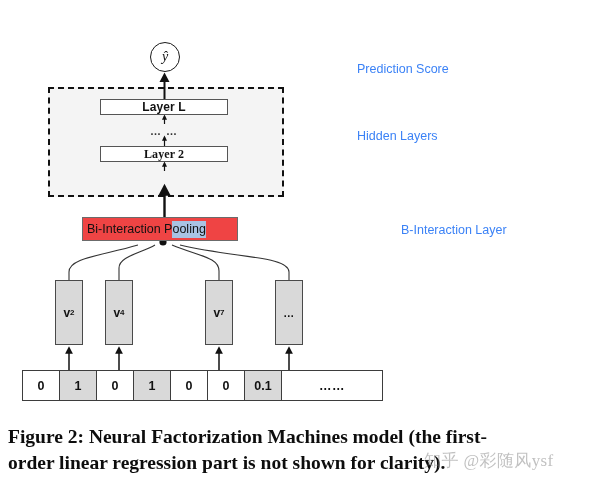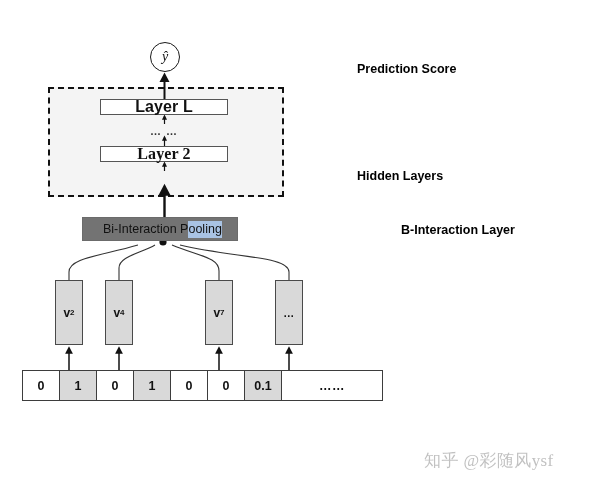--- a/index.html
+++ b/index.html
@@ -55,21 +55,21 @@
 
   
   .layer-box {
     width: 128px; height: 16px;
     left: 100px;
     border: 1.2px solid #555555;
     background: #ffffff;
     display: flex;
     align-items: center;
     justify-content: center;
-    font-size: 16px;
+    font-size: 12px;
     font-weight: bold;
     color: #111111;
     letter-spacing: .1px;
     z-index: 4;
   }
   #layer-L { top: 99px; }
   #layer-2 { top: 146px; font-family: Liberation Serif, serif; }
   #layer-1 { top: 171px; }
 
   .layer-ellipsis {
@@ -83,24 +83,24 @@
     color: #333333;
     letter-spacing: 1px;
     z-index: 4;
   }
 
   
   .pooling-box {
     left: 82px; top: 217px;
     width: 156px; height: 24px;
     border: 1.2px solid #6b6b6b;
-    background: #737373;
-    display: flex;
-    align-items: center;
-    padding-left: 20px;
+    background: #ef4444;
+    display: flex;
+    align-items: center;
+    padding-left: 4px;
     font-size: 12.5px;
     color: #111111;
     white-space: nowrap;
     z-index: 5;
   }
   .pooling-box .sel {
     background: #a9c3e4;
     color: #111111;
     padding: 1px 0 2px 0;
   }
@@ -147,27 +147,27 @@
     color: #111111;
     box-sizing: border-box;
   }
   .input-cell.filled { background: #d9d9d9; }
   .input-cell.wide { width: 100px; border-right: none; letter-spacing: .5px; }
 
   
   .stage-label {
     left: 357px;
     font-size: 12.5px;
-    font-weight: bold;
-    color: #000000;
+    font-weight: normal;
+    color: #3b82f6;
     white-space: nowrap;
     z-index: 4;
   }
   #lbl-prediction  { top: 62px; }
-  #lbl-hidden      { top: 129px; margin-top: 40px; }
+  #lbl-hidden      { top: 129px; }
   #lbl-binteract   { top: 223px; margin-left: 44px; }
   #lbl-embedding   { top: 310px; }
   #lbl-input       { top: 378px; }
 
   
   .caption {
     position: absolute;
     left: 8px; top: 424px;
     width: 584px;
     font-family: "Liberation Serif", serif;
@@ -286,16 +286,20 @@
     <div class="input-cell">0</div>
     <div class="input-cell">0</div>
     <div class="input-cell filled">0.1</div>
     <div class="input-cell wide">……</div>
   </div>
 
   <div class="abs stage-label" id="lbl-prediction">Prediction Score</div>
   <div class="abs stage-label" id="lbl-hidden">Hidden Layers</div>
   <div class="abs stage-label" id="lbl-binteract">B-Interaction Layer</div>
 
+  <div class="caption">
+    <span>Figure 2:  Neural Factorization Machines model (the first-</span>
+    <span class="l2">order linear regression part is not shown for clarity).</span>
+  </div>
 
   <div class="watermark">知乎 @彩随风ysf</div>
 
 </div>
 
 </body></html>

